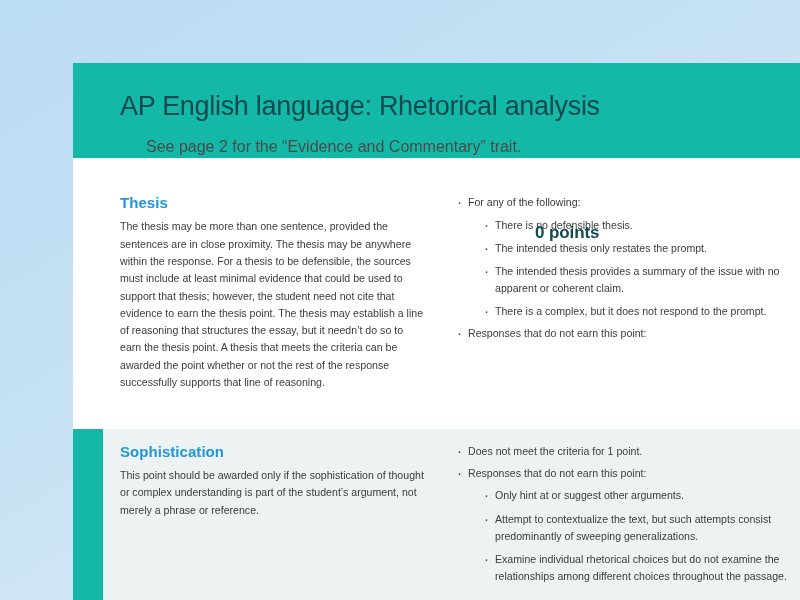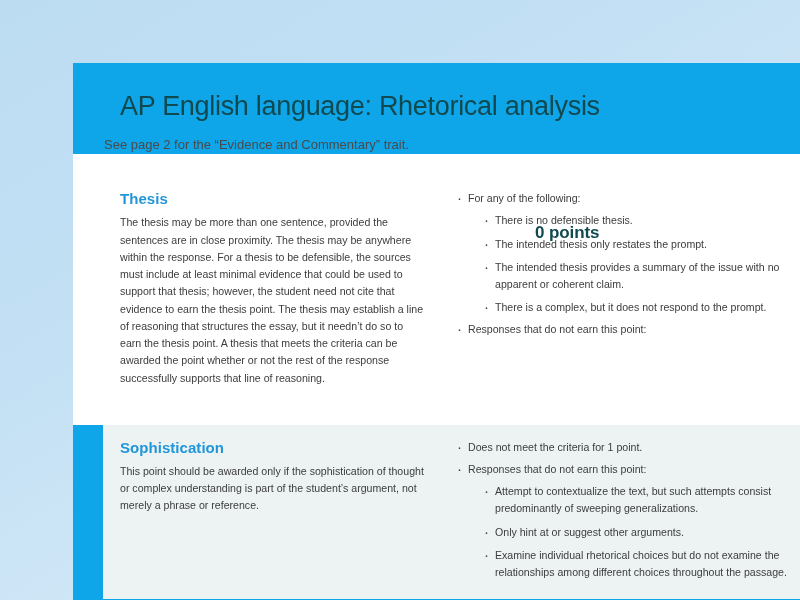--- a/index.html
+++ b/index.html
@@ -13,21 +13,21 @@
     font-family: "Liberation Sans", sans-serif;
     background: linear-gradient(150deg, #bcdcf2 0%, #c3e0f4 35%, #d3e8f7 70%, #dfeefa 100%);
   }
 
   #page {
     position: absolute;
     left: 73px;
     top: 63px;
     width: 727px;
     height: 537px;
-    background: #0ea5e9;
+    background: #14b8a6;
     overflow: hidden;
   }
 
   #inner {
     position: absolute;
     left: 0;
     top: 0;
     width: 727px;
   }
 
@@ -37,22 +37,22 @@
     font-size: 27px;
     font-weight: normal;
     letter-spacing: -0.3px;
     color: #104a50;
     line-height: 1.15;
     white-space: nowrap;
   }
 
   .doc-subtitle {
     margin: 0;
-    padding: 14px 0 0 31px;
-    font-size: 13px;
+    padding: 14px 0 0 73px;
+    font-size: 16px;
     color: #4a4a4a;
     line-height: 1.4;
   }
 
   
   .row {
     position: relative;
     display: flex;
     box-sizing: border-box;
   }
@@ -200,22 +200,22 @@
       <div class="col-left">
         <div class="crit-title">Sophistication</div>
         <p class="crit-body">This point should be awarded only if the sophistication of thought or complex understanding is part of the student’s argument, not merely a phrase or reference.</p>
       </div>
       <div class="col-right">
         <ul class="lv1">
           <li>Does not meet the criteria for 1 point.</li>
           <li>
             <span>Responses that do not earn this point:</span>
             <ul class="lv2">
+              <li>Only hint at or suggest other arguments.</li>
               <li>Attempt to contextualize the text, but such attempts consist predominantly of sweeping generalizations.</li>
-              <li>Only hint at or suggest other arguments.</li>
               <li>Examine individual rhetorical choices but do not examine the relationships among different choices throughout the passage.</li>
 
             </ul>
           </li>
         </ul>
       </div>
     </div>
 
   </div>
 

